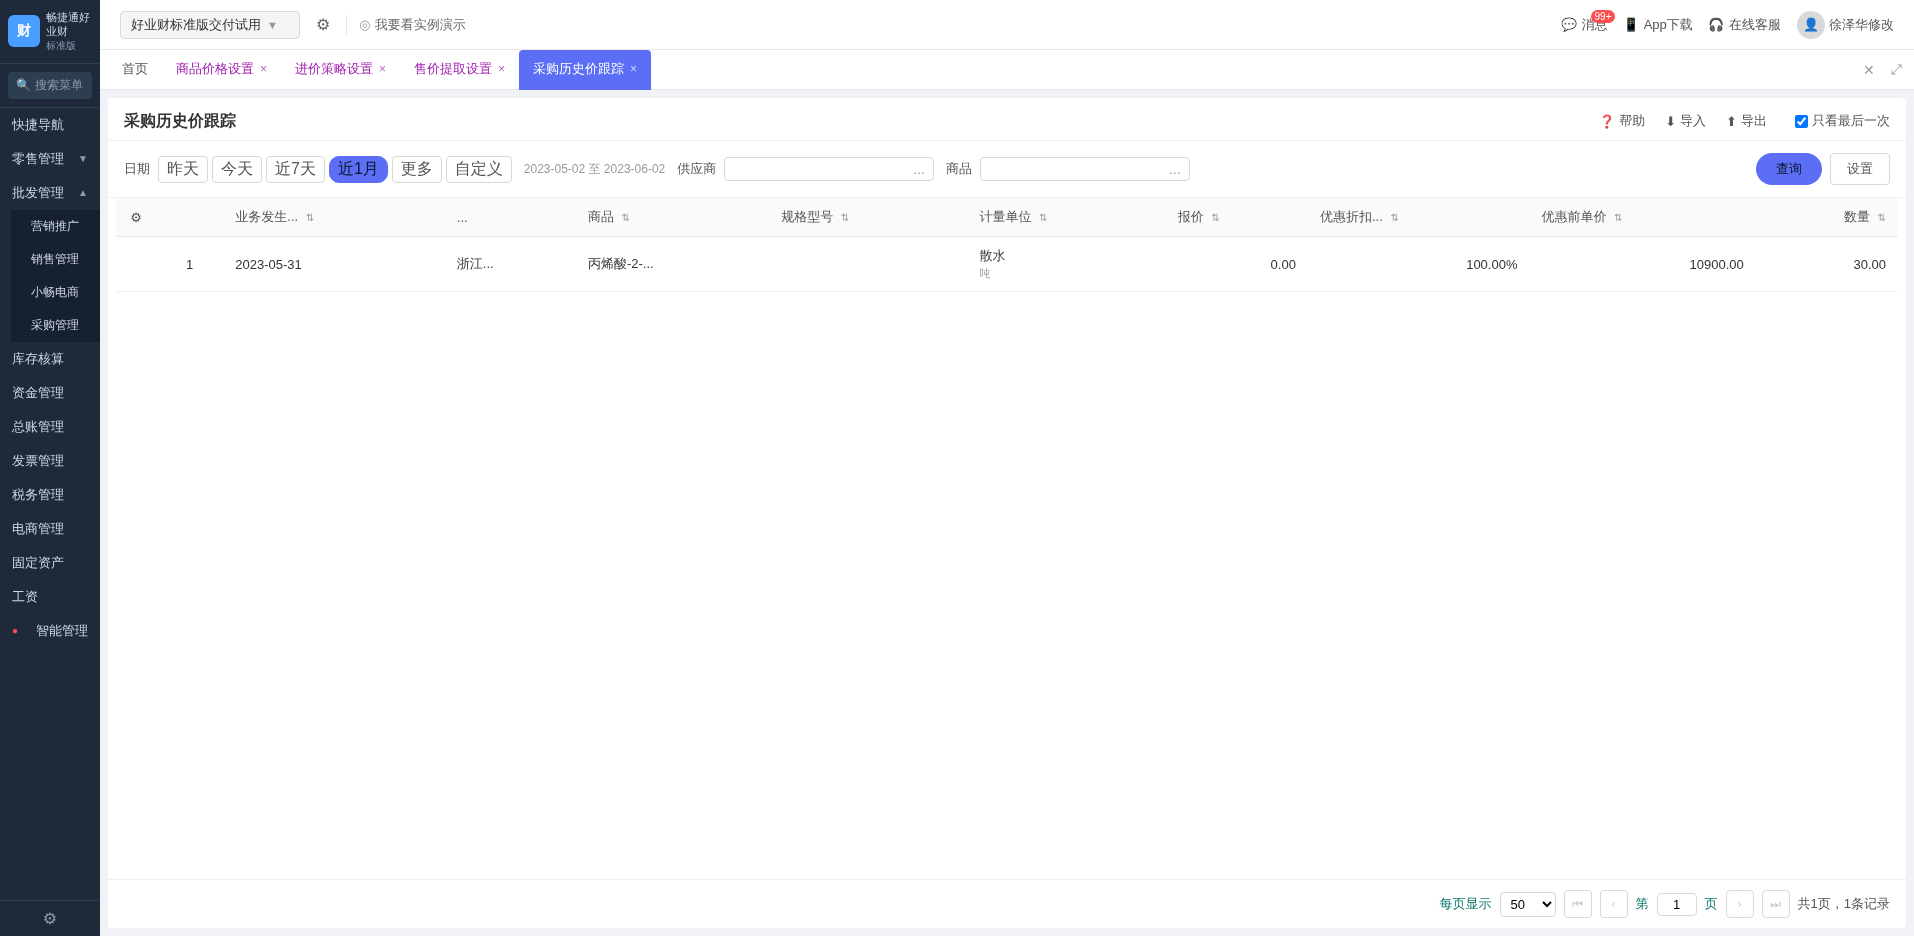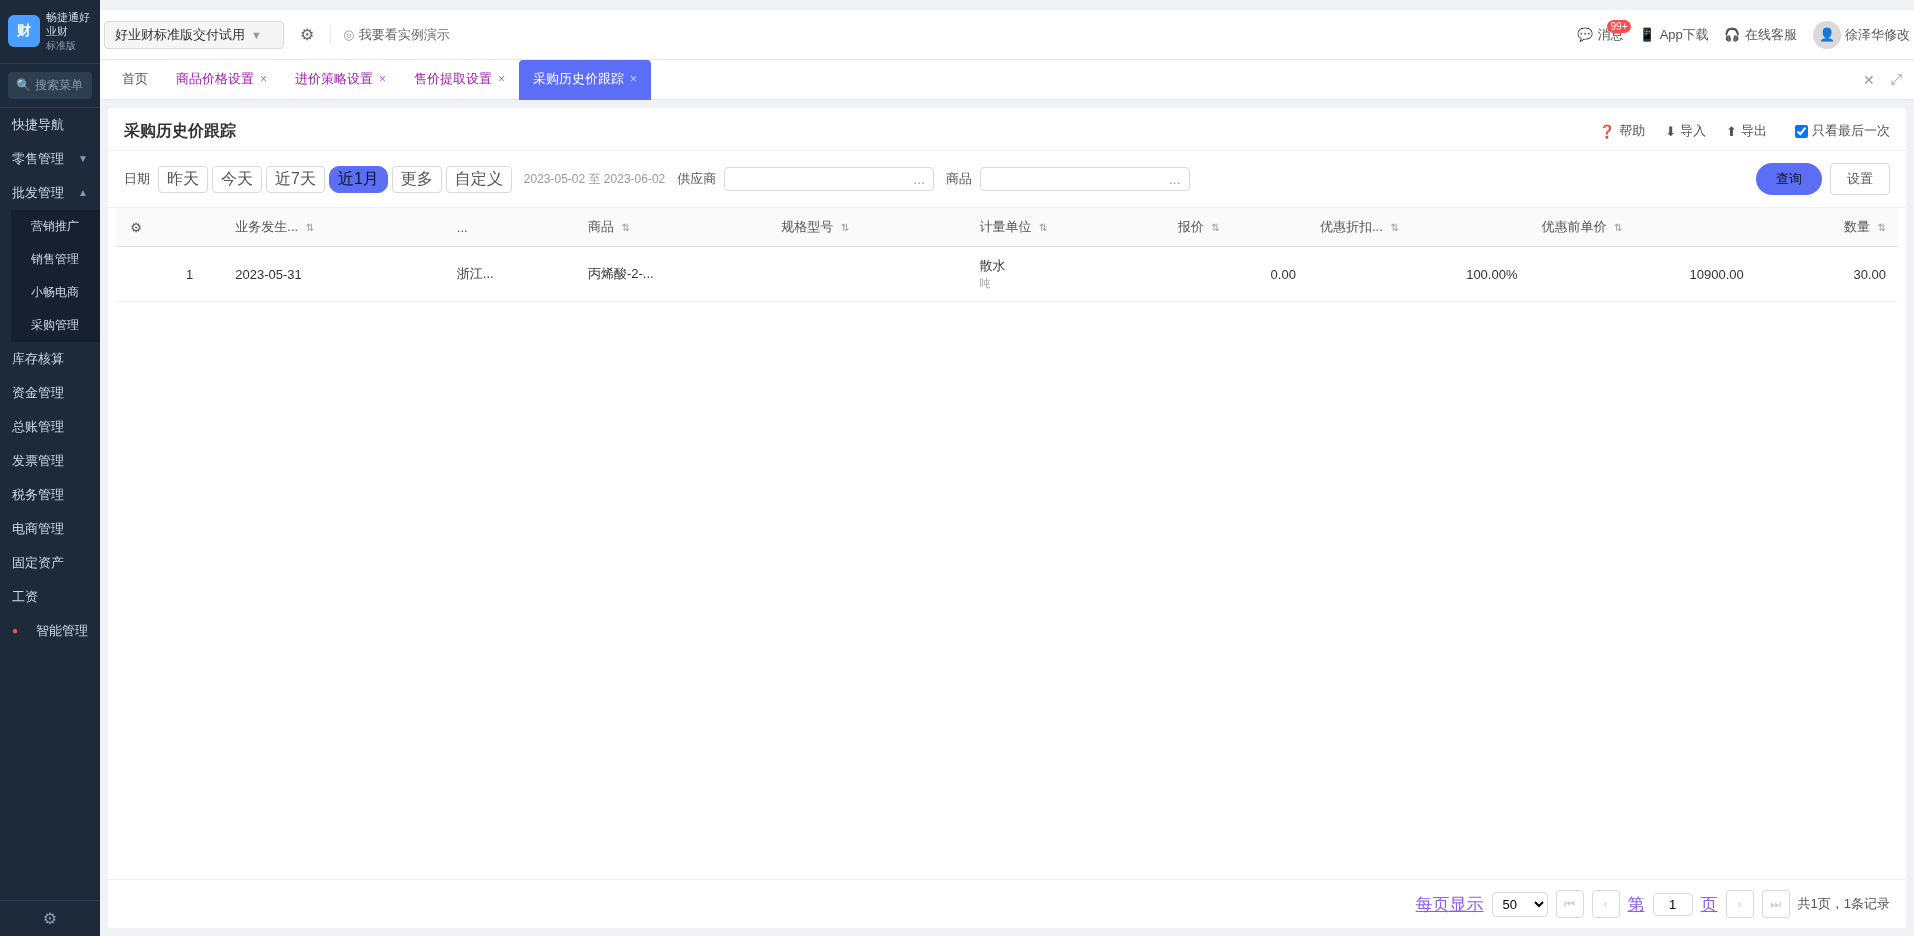--- a/index.html
+++ b/index.html
@@ -98,24 +98,23 @@
       overflow: hidden;
       background: #f0f2f5;
     }
 
     
     .topbar {
       background: #fff;
       height: 50px;
       display: flex;
       align-items: center;
-      padding: 0 4px;
+      padding: 0 20px;
       border-bottom: 1px solid #e8e8e8;
       gap: 12px;
-      margin-top: 10px;
     }
     .topbar-product-select {
       display: flex;
       align-items: center;
       gap: 6px;
       background: #f5f5f5;
       border: 1px solid #d9d9d9;
       border-radius: 4px;
       padding: 4px 10px;
       cursor: pointer;
@@ -405,21 +404,21 @@
 
     
     .pagination {
       display: flex;
       align-items: center;
       justify-content: flex-end;
       padding: 10px 16px;
       border-top: 1px solid #f0f0f0;
       gap: 8px;
     }
-    .pagination-label { font-size: 17px; color: #8b5cf6; text-decoration: underline; }
+    .pagination-label { font-size: 13px; color: #0f766e; }
     .pagination-select {
       border: 1px solid #d9d9d9;
       border-radius: 4px;
       padding: 3px 6px;
       font-size: 13px;
       cursor: pointer;
       background: white;
     }
     .pagination-btn {
       width: 28px;

